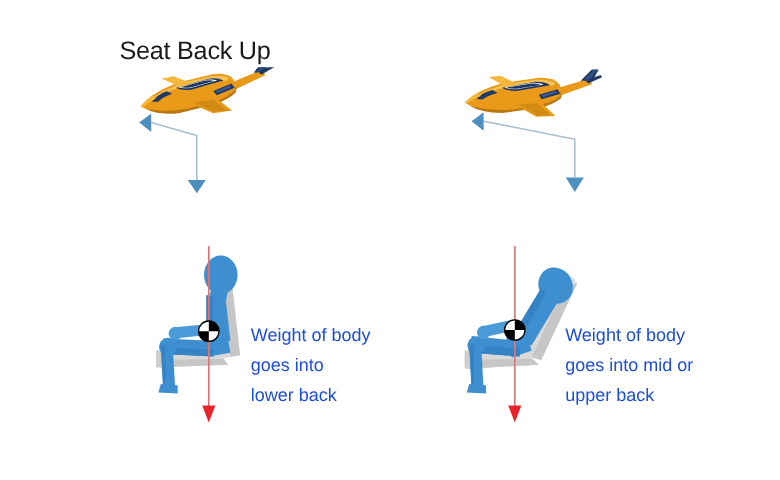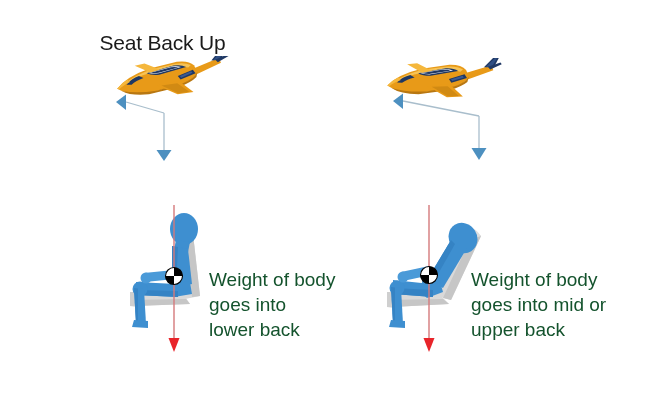--- a/index.html
+++ b/index.html
@@ -69,23 +69,23 @@
     left: 0;
     width: 325px;
     height: 165px;
   }
   .figure-svg { position: absolute; }
   .figure-left-pos  { left: 130px; top: 0; }
   .figure-right-pos { left: 62px;  top: 0; }
 
   .caption {
     position: absolute;
-    font-size: 19px;
+    font-size: 15px;
     line-height: 25px;
-    color: #14532d;
+    color: #1d4ed8;
     white-space: pre-line;
     font-weight: 400;
   }
   .caption-left  { left: 209px; top: 267px; width: 130px; }
   .caption-right { left: 146px; top: 267px; width: 150px; }
 </style>
 </head>
 <body>
 
 <div id="slide">

